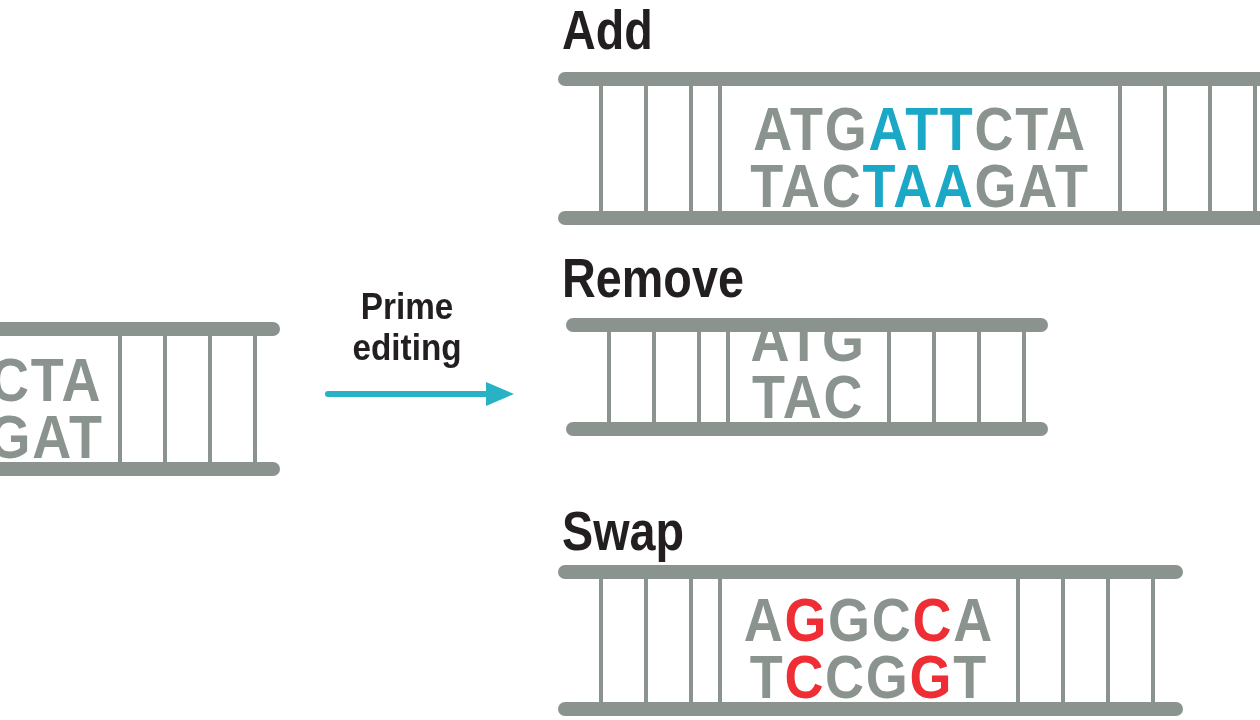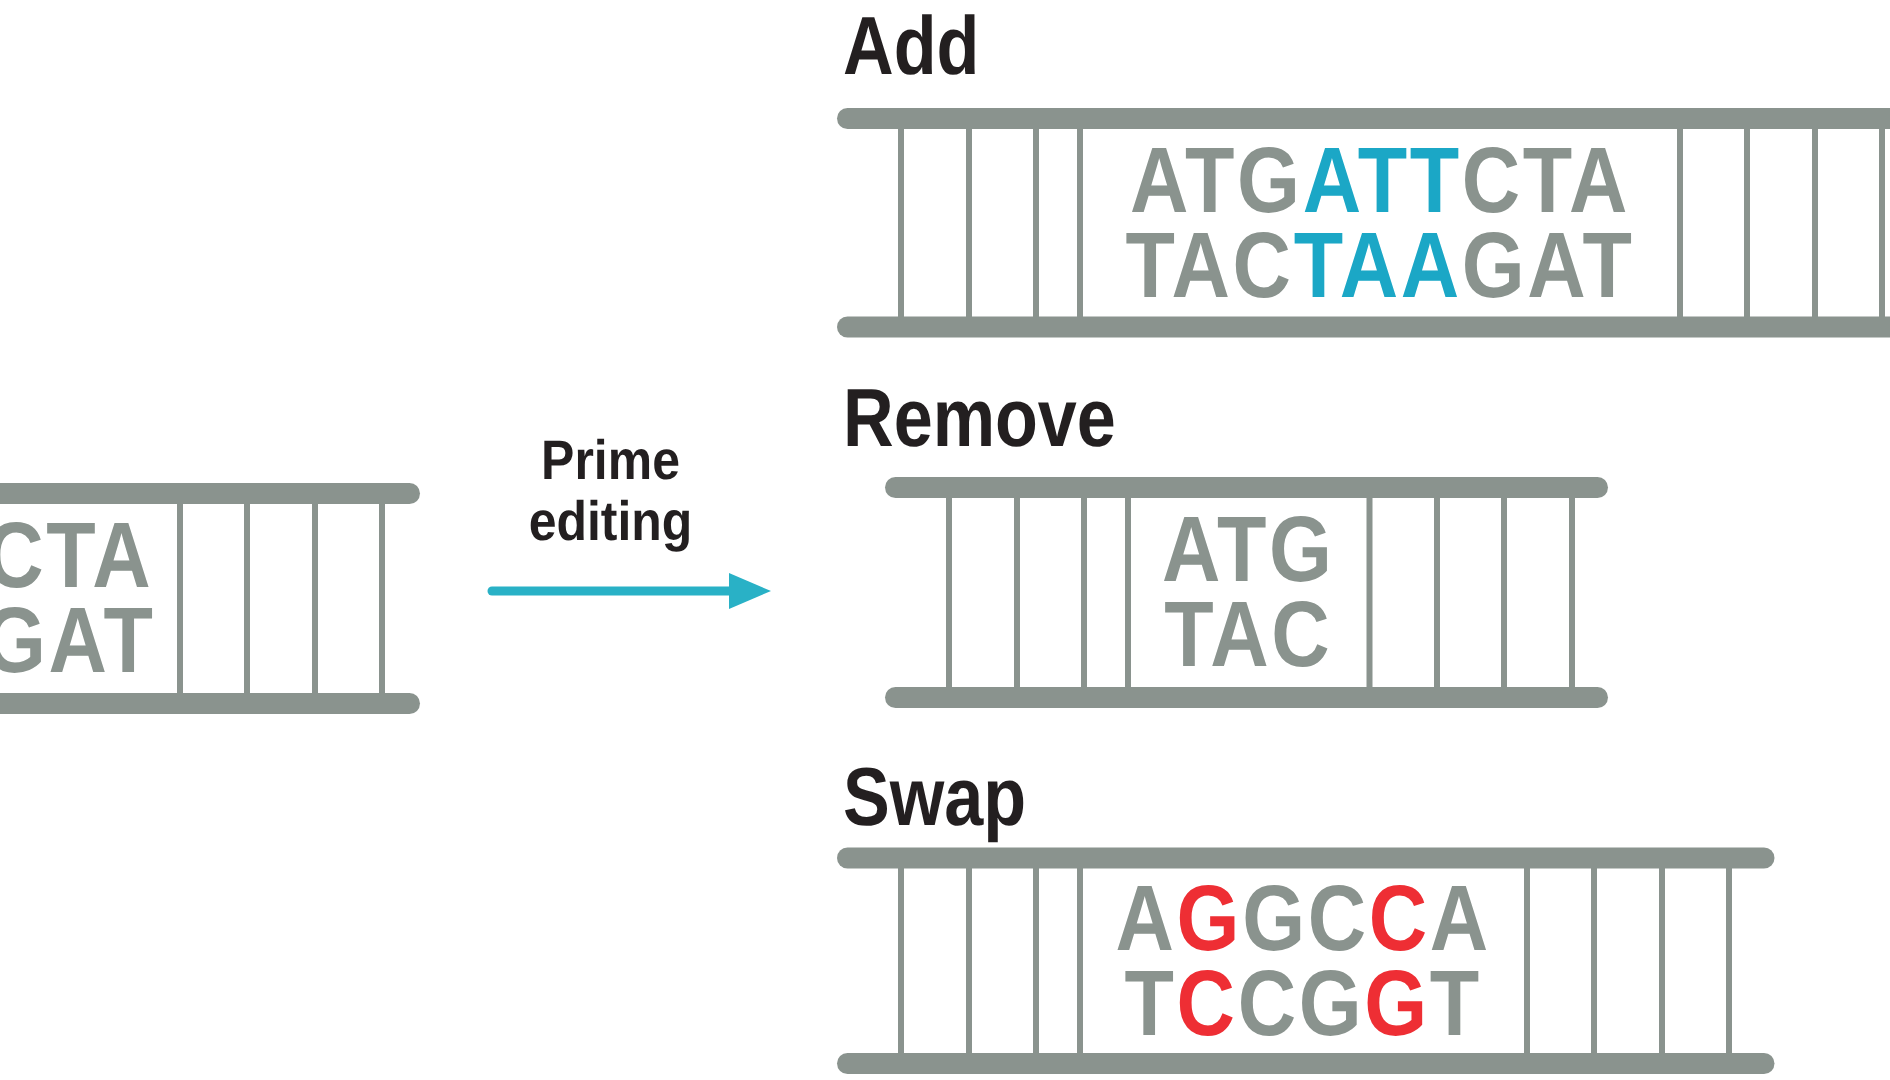--- a/index.html
+++ b/index.html
@@ -24,21 +24,21 @@
   .round-right .rail{border-radius:0 7px 7px 0;}
   .ladder-body{position:absolute;left:0;right:0;top:12px;bottom:12px;display:flex;align-items:stretch;}
   .rungs{
     background-image:repeating-linear-gradient(to right, transparent 0 41px, var(--gray) 41px 45px);
   }
   .rungs.fill{flex:1 1 auto;}
   .bases{
     border-left:4px solid var(--gray);
     border-right:4px solid var(--gray);
     box-sizing:border-box;
-    display:flex;align-items:center;justify-content:center;
+    display:flex;align-items:flex-end;justify-content:center;
   }
   .bases.cut-left{border-left:none;}
   .strand-wrap{
     display:flex;flex-direction:column;justify-content:center;gap:2px;
     transform:scaleX(0.87);transform-origin:center center;
   }
   .strand{
     font-size:62px;font-weight:700;line-height:55px;height:55px;
     letter-spacing:2px;white-space:nowrap;text-align:center;
   }
@@ -64,21 +64,21 @@
     border-top:12px solid transparent;border-bottom:12px solid transparent;
     border-left:28px solid var(--arrow);
   }
 
   
   #ladder-source{left:-25px;top:322px;width:305px;height:154px;}
   #ladder-source .bases{width:147px;}
   #ladder-add{left:558px;top:72px;width:718px;height:153px;}
   #ladder-add .rungs.lead{width:160px;}
   #ladder-add .bases{width:404px;}
-  #ladder-remove{left:590px;top:318px;width:482px;height:154px;}
+  #ladder-remove{left:566px;top:318px;width:482px;height:118px;}
   #ladder-remove .rungs.lead{width:160px;}
   #ladder-remove .bases{width:165px;}
   #ladder-swap{left:558px;top:565px;width:625px;height:151px;}
   #ladder-swap .rungs.lead{width:160px;}
   #ladder-swap .bases{width:302px;}
 
   #title-add{left:562px;top:2px;}
   #title-remove{left:562px;top:250px;}
   #title-swap{left:562px;top:503px;}
 </style>

